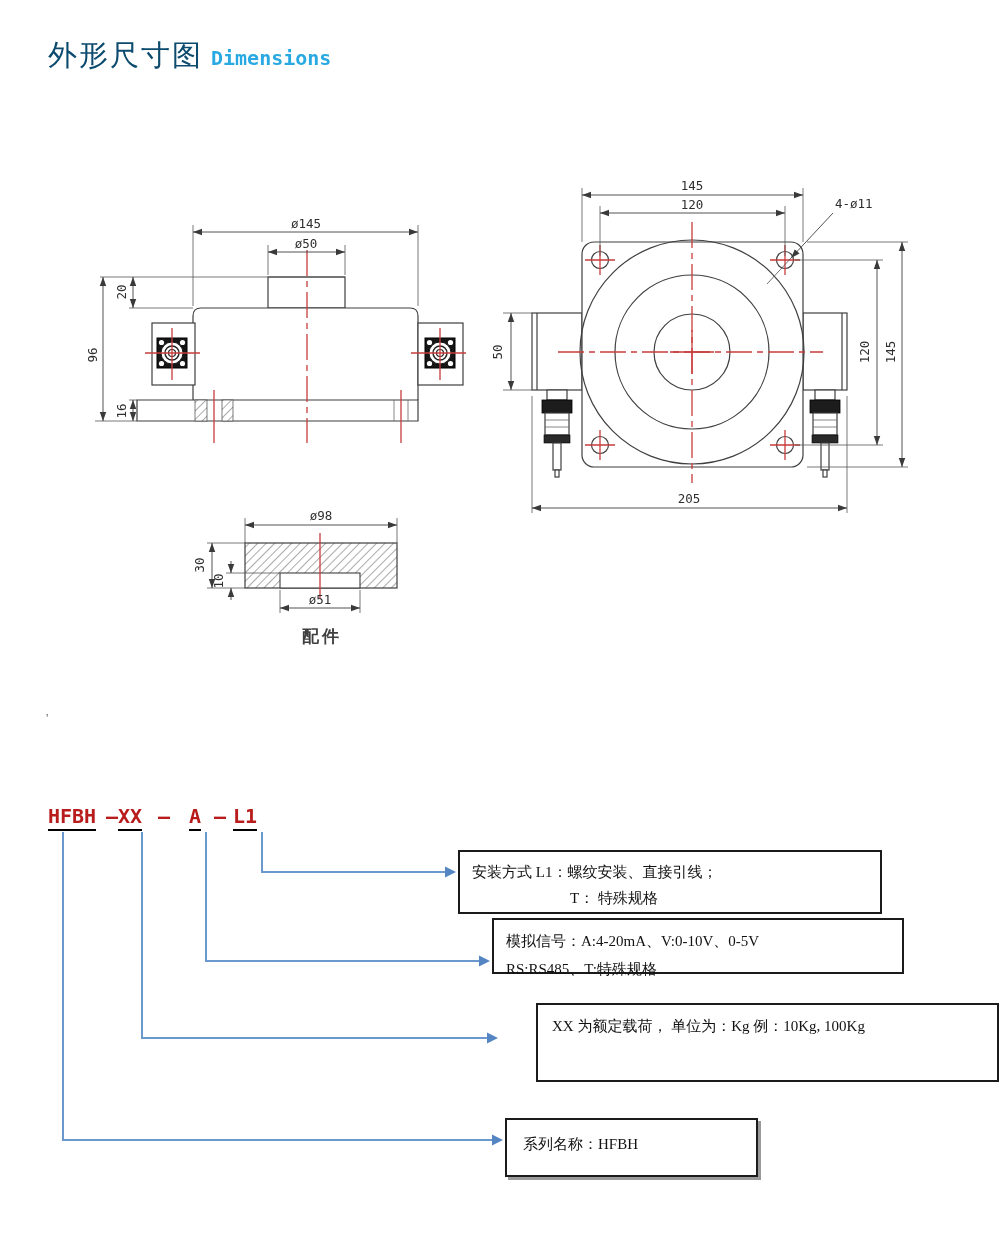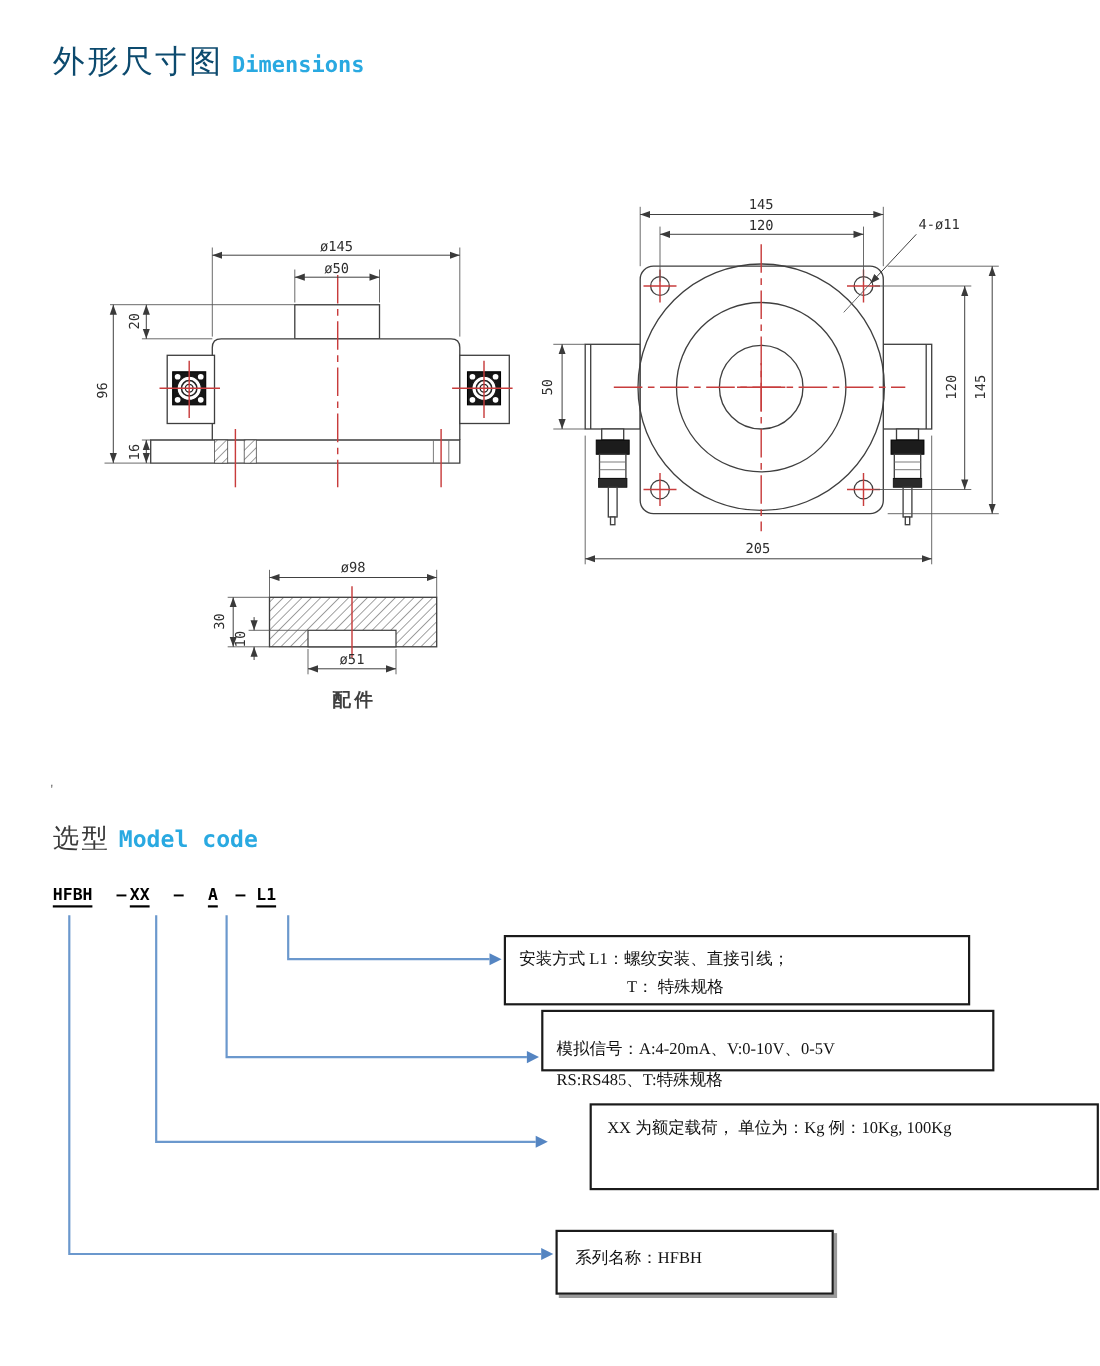--- a/index.html
+++ b/index.html
@@ -9,30 +9,30 @@
   .h1{position:absolute;left:48px;top:36px;white-space:nowrap;}
   .h1 .zh{font-size:29px;color:#0c4a6e;letter-spacing:2px;}
   .h1 .en{font-family:"DejaVu Sans Mono",monospace;font-weight:bold;font-size:20px;color:#29a9e1;margin-left:8px;}
   .tick{position:absolute;left:46px;top:710px;font-size:13px;color:#666;}
   .h2{position:absolute;left:48px;top:746px;white-space:nowrap;}
   .h2 .zh{font-size:24px;color:#3a3a3a;letter-spacing:2px;}
   .h2 .en{font-family:"DejaVu Sans Mono",monospace;font-weight:bold;font-size:21px;color:#29a9e1;margin-left:8px;}
   
   .model-code{position:absolute;left:48px;top:804px;width:260px;height:32px;}
   .mc-token{position:absolute;top:0;font-family:"DejaVu Sans Mono",monospace;font-weight:bold;
-            font-size:15px;color:#000000;line-height:1.2;}
+            font-size:20px;color:#b91c1c;line-height:1.2;}
   .u{border-bottom:2px solid #000;padding-bottom:1px;}
   #mc-series{left:0;} #mc-sep1{left:58px;} #mc-load{left:70px;} #mc-sep2{left:110px;}
   #mc-signal{left:141px;} #mc-sep3{left:166px;} #mc-mount{left:185px;text-align:center;}
   
   .callout{position:absolute;box-sizing:border-box;border:2px solid #1b1b1b;background:#fff;
            font-size:15px;color:#111;line-height:26px;}
   #box-mount{left:458px;top:850px;width:424px;height:64px;padding:7px 12px 12px;}
   #box-mount .l2{margin-left:98px;}
-  #box-signal{left:492px;top:918px;width:412px;height:56px;padding:20px 12px 0;line-height:28px;}
+  #box-signal{left:492px;top:918px;width:412px;height:56px;padding:7px 12px 0;line-height:28px;}
   #box-load{left:500px;top:1003px;width:463px;height:79px;padding:8px 14px 0;margin-left:36px;}
   #box-series{left:505px;top:1118px;width:253px;height:59px;padding:11px 16px 0;box-shadow:3px 3px 0 #9a9a9a;}
   
   svg.drawing{position:absolute;overflow:visible;}
   #svg-side{left:88px;top:178px;}
   #svg-front{left:495px;top:172px;}
   #svg-acc{left:185px;top:505px;}
   #connectors{position:absolute;left:0;top:800px;}
   .obj{stroke:#3f3f3f;stroke-width:1.2;fill:none;}
   .objw{stroke:#3f3f3f;stroke-width:1.2;fill:#fff;}
@@ -255,23 +255,20 @@
       <line x1="175" y1="85" x2="175" y2="108" class="ext"></line>
       <line x1="95" y1="103" x2="175" y2="103" class="dim"></line>
       <text x="135" y="99" text-anchor="middle" class="dimtxt">ø51</text>
 
       <text x="137" y="137" text-anchor="middle" class="cap">配件</text>
     </g>
   </svg>
 
   <div class="tick">'</div>
 
-  <div class="h2">
-    <span class="zh">选型</span><span class="en">Model code</span>
-  </div>
 
   <div class="model-code">
     <span id="mc-series" class="mc-token u">HFBH</span>
     <span id="mc-sep1" class="mc-token">–</span>
     <span id="mc-load" class="mc-token u">XX</span>
     <span id="mc-sep2" class="mc-token">–</span>
     <span id="mc-signal" class="mc-token u">A</span>
     <span id="mc-sep3" class="mc-token">–</span>
     <span id="mc-mount" class="mc-token u">L1</span>
   </div>

